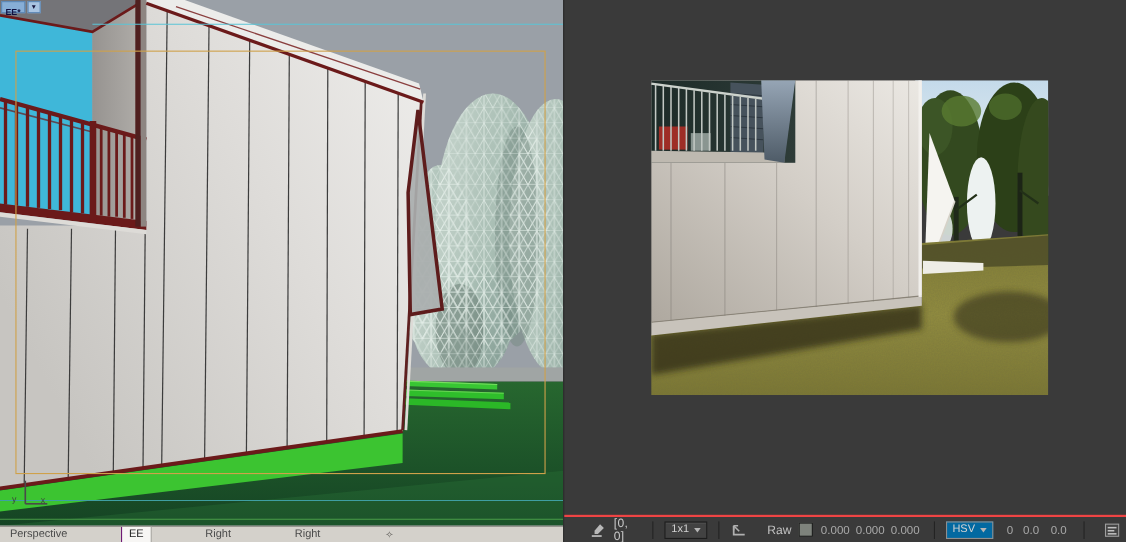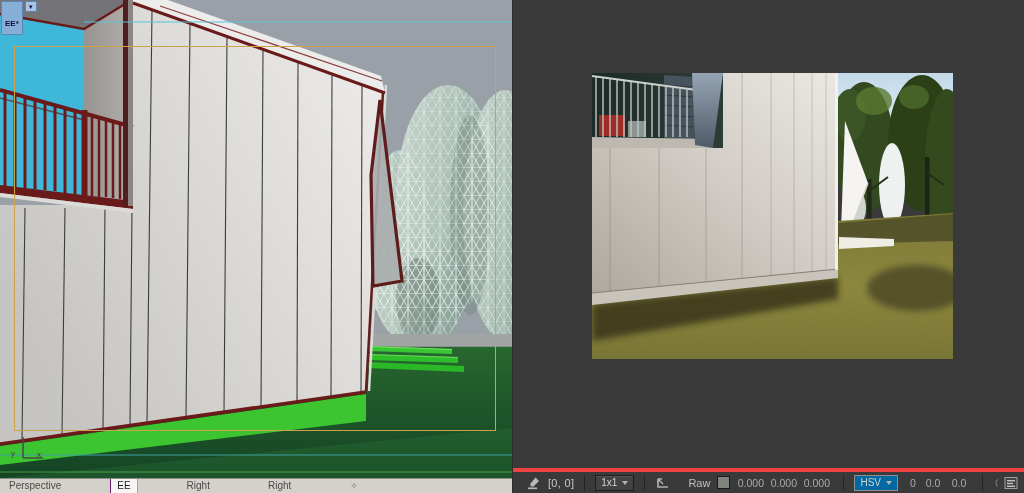--- a/index.html
+++ b/index.html
@@ -5,21 +5,21 @@
   html,body{margin:0;padding:0;background:#222;}
   body{width:1024px;height:493px;position:relative;overflow:hidden;
        font-family:"Liberation Sans",sans-serif;-webkit-font-smoothing:antialiased;}
   .abs{position:absolute;}
 
   
   #viewport{left:0;top:0;width:512px;height:493px;background:#9aa0a7;}
   #vp-canvas{left:0;top:0;width:512px;height:478px;display:block;}
   #vp-label{left:1px;top:1px;display:flex;gap:2px;align-items:stretch;height:11px;}
   #vp-label .chip{background:#87aed6;color:#101040;font-size:8px;font-weight:bold;
-      line-height:11px;padding:16px 3px;border:1px solid #5b86b4;}
+      line-height:11px;padding:4px 3px;border:1px solid #5b86b4;}
   #vp-label .arrow{background:#a9c4e2;color:#14143c;font-size:6px;line-height:11px;
       padding:0 2px;border:1px solid #5b86b4;}
   .axis-lab{font-size:8px;color:#3f3f3f;}
   #axis-y{left:11px;top:449px;}
   #axis-x{left:37px;top:450px;}
 
   
   #tabbar{left:0;top:478px;width:512px;height:15px;background:#d4d1cb;
       border-top:1px solid #8f8d88;display:flex;align-items:center;
       font-size:10px;color:#4a4a4a;box-sizing:border-box;gap:40px;}
@@ -28,22 +28,22 @@
       color:#222;padding:0 6px;}
   #tab-gizmo{color:#6e6c68;font-size:9px;margin-left:10px;}
 
   
   #rpanel{left:512px;top:0;width:512px;height:493px;background:#3a3a3a;
       border-left:1px solid #2c2c2c;box-sizing:border-box;}
   #render{left:79px;top:73px;width:361px;height:286px;display:block;}
 
   
   #vfb-bar{left:0;top:468px;width:512px;height:25px;background:#3a3a3a;
-      border-top:4px solid #ef4444;display:flex;align-items:center;
-      box-sizing:border-box;padding-left:14px;color:#c6c6c6;font-size:11px;}
+      border-top:2px solid #ef4444;display:flex;align-items:center;
+      box-sizing:border-box;padding-left:24px;color:#c6c6c6;font-size:11px;}
   .sep{width:1px;height:16px;background:#232323;margin:0 10px;flex:none;}
   .vfb-ico{flex:none;display:block;}
   #px-coords{margin-left:7px;color:#c9c9c9;letter-spacing:.3px;}
   .dd-btn{display:flex;align-items:center;gap:5px;background:#424242;
       border:1px solid #1d1d1d;box-shadow:inset 0 1px 0 #555;
       padding:1px 5px;font-size:10px;color:#d2d2d2;line-height:12px;}
   .dd-btn.light{background:#0369a1;border:1px solid #8f8f8f;box-shadow:none;align-items:center;}
   .caret{width:0;height:0;border-left:3px solid transparent;border-right:3px solid transparent;
       border-top:4px solid #b5b5b5;}
   .lab{color:#c0c0c0;}

